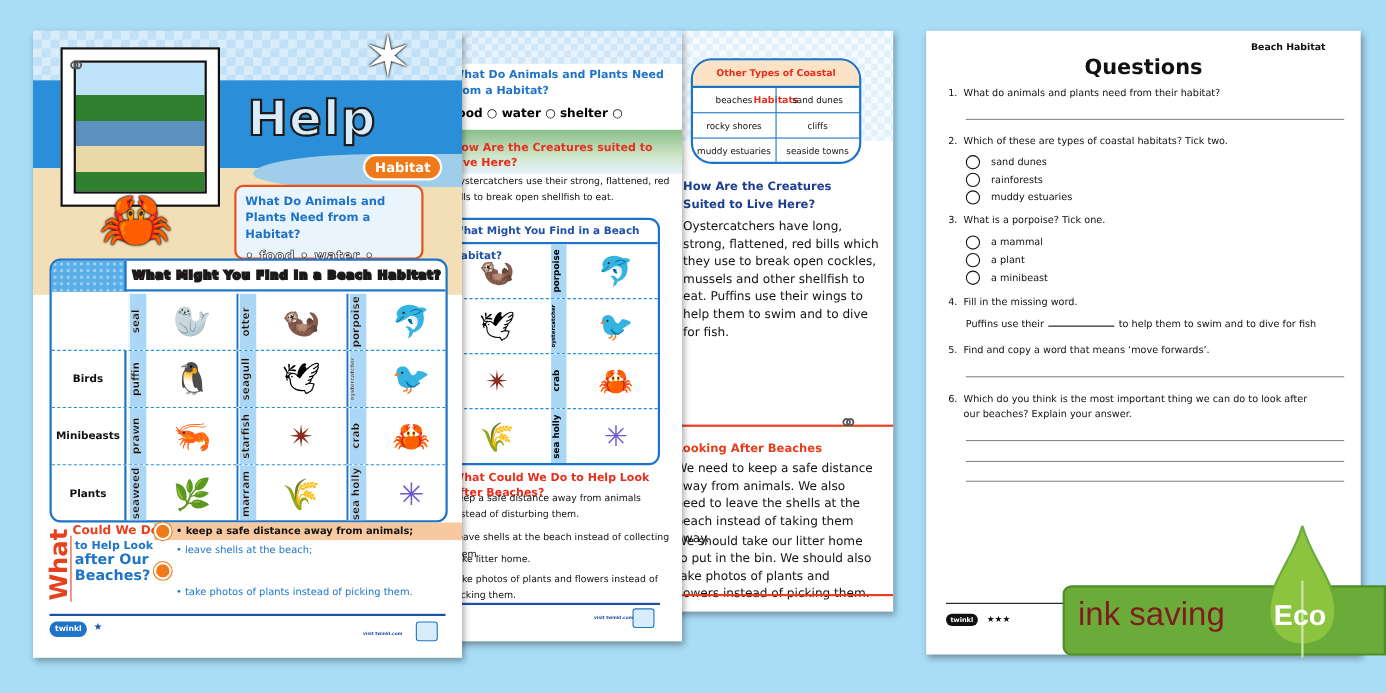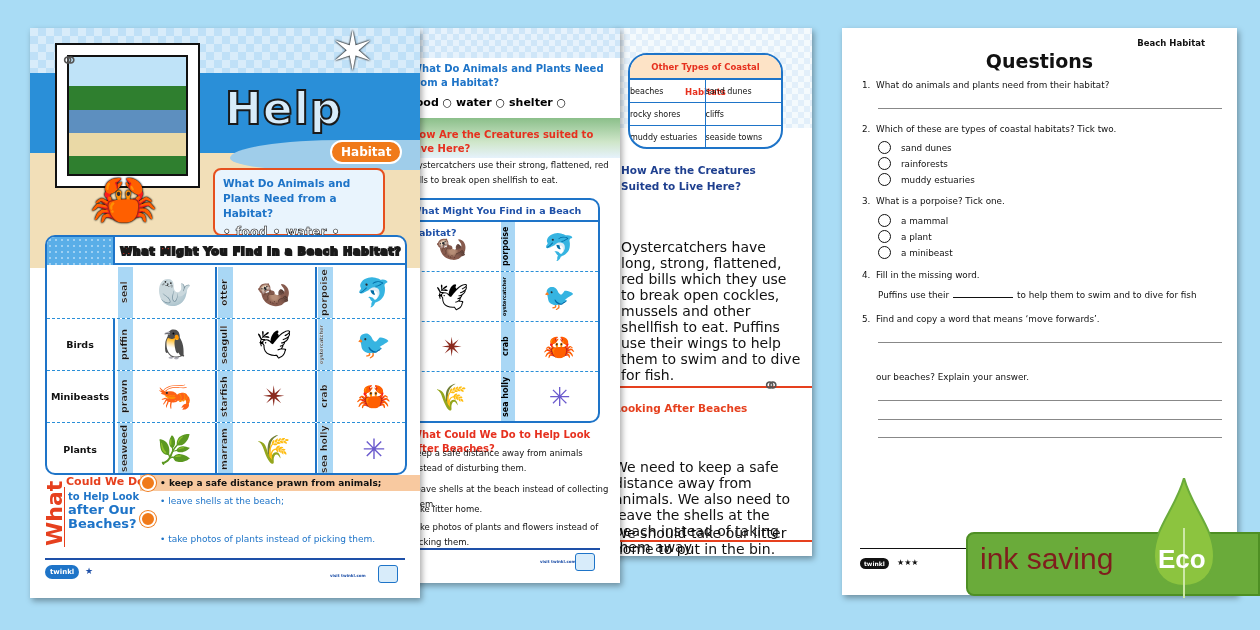--- a/index.html
+++ b/index.html
@@ -68,25 +68,25 @@
   #p2 .mini-row { position: relative; height: 50px; border-bottom: 1px dashed #2a8fd8; }
   #p2 .mini-row .pic { position: absolute; top: 0; height: 100%; width: 90px; display: flex; align-items: center; justify-content: center; font-size: 26px; }
   #p2 .mini-row .lbl { position: absolute; left: 104px; top: 0; width: 14px; height: 100%; background: #a9d7f5; writing-mode: vertical-rl; transform: rotate(180deg); text-align: center; font-size: 8px; font-weight: bold; overflow: hidden; white-space: nowrap; }
 
   
   #p3 { left: 612px; top: 28px; width: 200px; height: 528px; z-index: 1; }
   #p3 .strip { position: absolute; left: 0; top: 0; width: 100%; height: 100px; background-color: #eef7fd; background-image: linear-gradient(45deg, #cfe6f8 25%, transparent 25%, transparent 75%, #cfe6f8 75%), linear-gradient(45deg, #cfe6f8 25%, transparent 25%, transparent 75%, #cfe6f8 75%); background-size: 12px 12px; background-position: 0 0, 6px 6px; opacity: 0.6; }
   #p3 .habitats { position: absolute; left: 16px; top: 25px; width: 155px; height: 96px; border: 2px solid #1e74c8; border-radius: 19px; overflow: hidden; background: #fff; }
   #p3 .habitats .hd { height: 25px; line-height: 25px; background: #fde3c6; color: #e6301e; font-weight: bold; font-size: 8.5px; text-align: center; border-bottom: 2px solid #1e74c8; }
   #p3 .habitats .grid { display: grid; grid-template-columns: 1fr 1fr; }
-  #p3 .habitats .grid div { height: 23px; line-height: 23px; font-size: 8px; color: #111; border-bottom: 1px solid #1e74c8; }
+  #p3 .habitats .grid div { height: 23px; line-height: 23px; text-align: center; font-size: 8px; color: #111; border-bottom: 1px solid #1e74c8; }
   #p3 .habitats .grid div:nth-child(odd) { border-right: 1px solid #1e74c8; }
   #p3 .habitats .grid div:nth-last-child(-n+2) { border-bottom: none; }
   #p3 .h2 { position: absolute; left: 9px; font-weight: bold; font-size: 10.5px; line-height: 16px; }
-  #p3 .txt { position: absolute; left: 9px; width: 180px; font-size: 14px; line-height: 16px; color: #111; margin-top: 41px; }
+  #p3 .txt { position: absolute; left: 9px; width: 180px; font-size: 11px; line-height: 16px; color: #111; }
   #p3 .redline { position: absolute; left: 0; width: 100%; height: 2px; background: #e6401e; }
   #p3 .binoc { position: absolute; left: 150px; top: 345px; font-size: 22px; color: #555; }
 
   
   #p4 { left: 842px; top: 28px; width: 395px; height: 567px; z-index: 1; }
   #p4 .corner { position: absolute; right: 32px; top: 10px; font-size: 8.5px; font-weight: bold; color: #111; }
   #p4 .heading { position: absolute; left: 0; width: 100%; top: 22px; text-align: center; font-size: 19px; font-weight: bold; color: #111; }
   #p4 .q { position: absolute; left: 20px; font-size: 8.8px; color: #111; }
   #p4 .q .n { display: inline-block; width: 14px; }
   #p4 .ans-line { position: absolute; left: 36px; right: 15px; height: 1px; background: #888; }
@@ -193,21 +193,21 @@
     </div>
   </div>
 
   <div class="what">
     <div class="vert">What</div>
     <div class="vline"></div>
     <div class="l1">Could We Do</div>
     <div class="l2">to Help Look</div>
     <div class="l3"><span>after Our</span><br><span>Beaches?</span></div>
 
-    <div class="bullet hl" style="top:2px;">• keep a safe distance prawn from animals;</div>
+    <div class="bullet hl" style="top:2px;">• keep a safe distance away from animals;</div>
     <div class="dot" style="top:2px;"></div>
     <div class="bullet pl" style="top:20px;">• leave shells at the beach;</div>
     <div class="dot" style="top:38px;"></div>
     <div class="bullet pl" style="top:58px;">• take photos of plants instead of picking them.</div>
   </div>
 
   <div class="footer-line" style="left:15px; right:15px; top:530px;"></div>
   <div class="twinkl-logo" style="left:15px; top:537px;">twinkl</div>
   <div style="position:absolute; left:55px; top:538px; font-size:9px; color:#1e50a8;">★</div>
   <div class="small-url" style="left:300px; top:545px;">visit twinkl.com</div>
@@ -315,20 +315,21 @@
       <span class="circ"></span>
       <span>a minibeast</span>
     </div>
 
   <div class="q" style="top:242px;"><span class="n">4.</span><span>Fill in the missing word.</span></div>
   <div class="fill" style="top:262px;"><span>Puffins use their</span><span class="blank"></span><span>to help them to swim and to dive for fish</span></div>
 
   <div class="q" style="top:286px;"><span class="n">5.</span><span>Find and copy a word that means ‘move forwards’.</span></div>
   <div class="ans-line" style="top:314px;"></div>
 
+  <div class="q" style="top:330px;"><span class="n">6.</span><span>Which do you think is the most important thing we can do to look after</span></div>
   <div class="q" style="top:344px; left:34px;">our beaches? Explain your answer.</div>
   <div class="ans-line" style="top:372px;"></div>
   <div class="ans-line" style="top:391px;"></div>
   <div class="ans-line" style="top:409px;"></div>
 
   <div class="ft-line"></div>
   <div class="twinkl-k">twinkl</div>
   <div class="stars">★★★</div>
 </div>
 

